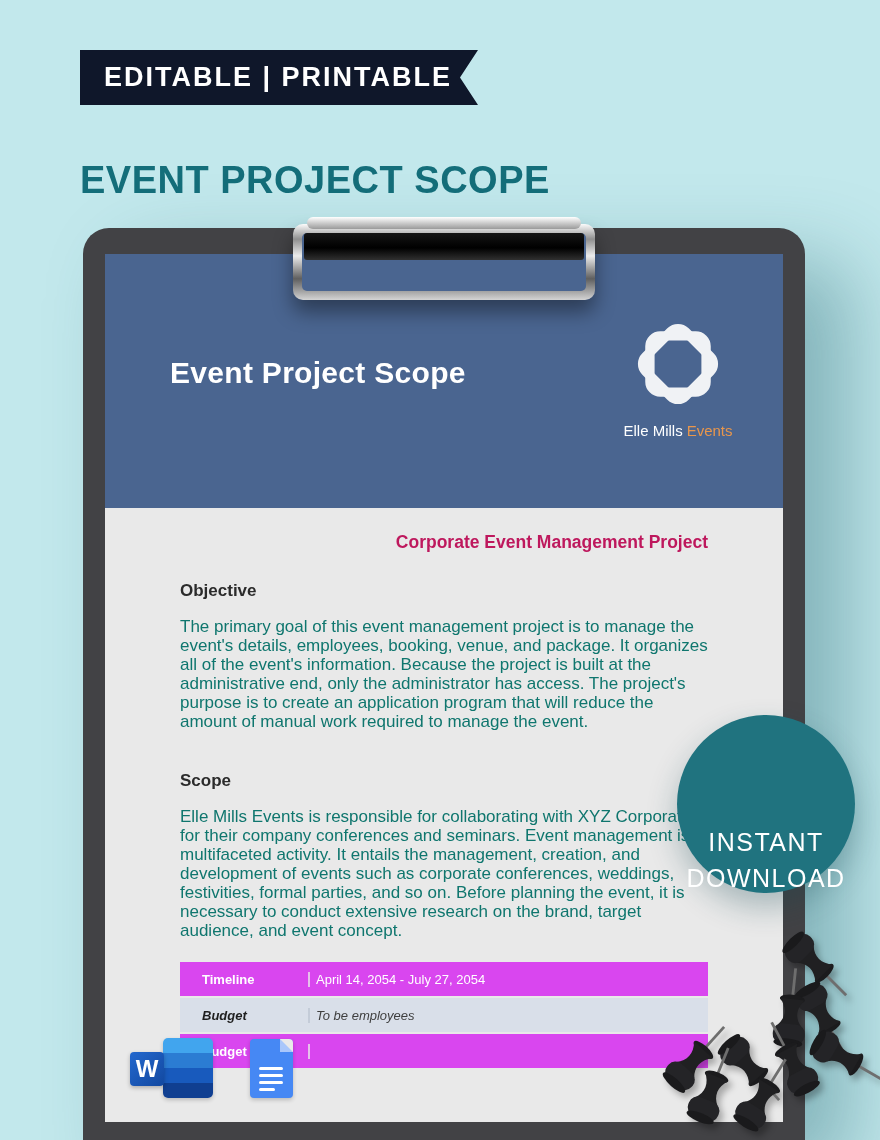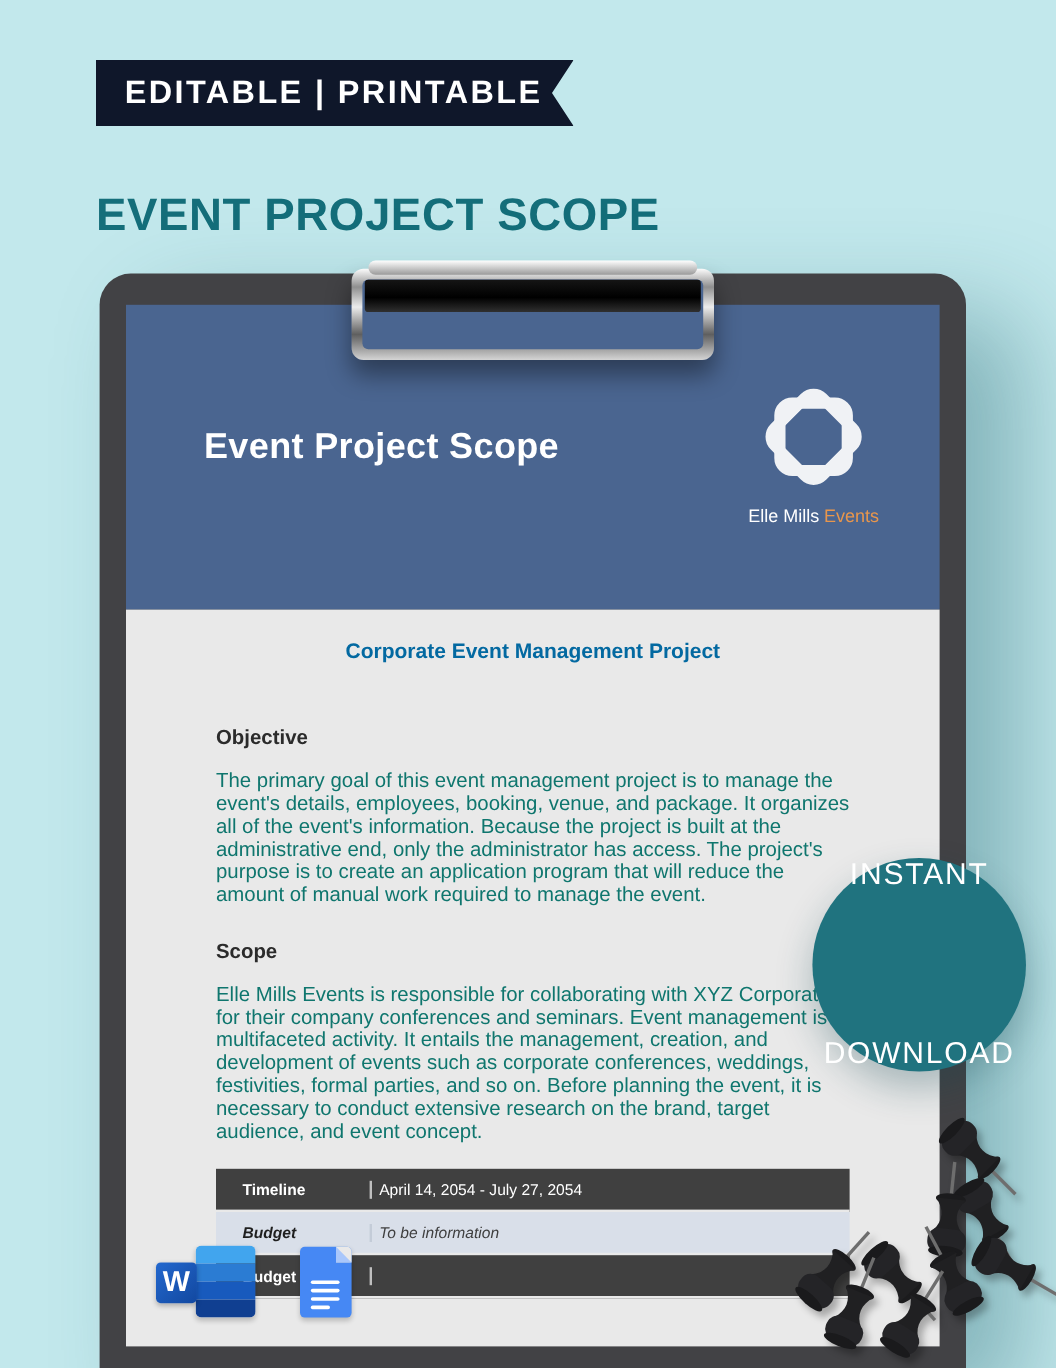--- a/index.html
+++ b/index.html
@@ -56,45 +56,45 @@
     position:absolute;left:2px;right:2px;top:0;height:27px;
     background:linear-gradient(180deg,#151515,#000 55%,#303030);
     border-radius:3px;
   }
   
   .paper{
     position:absolute;left:22px;right:22px;top:280px;bottom:18px;
     background:#e9e9e9;padding:24px 75px 0;box-sizing:border-box;color:#3b3b3b;
   }
   .doc-title{
-    text-align:center;font-size:17.5px;font-weight:700;color:#0369a1;
-    margin-bottom:52px;
+    text-align:right;font-size:17.5px;font-weight:700;color:#be185d;
+    margin-bottom:28px;
   }
   .section h3{
     margin:0 0 16px;font-size:17px;font-weight:700;color:#2b2b2b;
   }
   .section p{
     margin:0;font-size:17px;line-height:19px;color:#0f766e;
   }
-  .section.objective{margin-bottom:28px;}
+  .section.objective{margin-bottom:40px;}
   .section.scope{margin-bottom:22px;}
   
   .info-table{width:100%;}
   .t-row{display:flex;align-items:center;height:34px;border-bottom:2px solid #e9e9e9;font-size:13px;}
   .t-row .t-label{flex:0 0 130px;padding-left:22px;box-sizing:border-box;font-weight:700;}
   .t-row .t-value{flex:1;padding-left:6px;}
-  .t-row.dark{background:#404040;color:#fff;}
+  .t-row.dark{background:#d946ef;color:#fff;}
   .t-row.dark .t-label{border-right:2px solid rgba(233,233,233,.75);}
   .t-row.light{background:#d9dfe9;color:#3f3f3f;font-style:italic;}
   .t-row.light .t-label{color:#1f1f1f;border-right:2px solid #c4ccd8;}
   
   .badge{
     position:absolute;left:677px;top:715px;width:178px;height:178px;border-radius:50%;
     background:#20737f;color:#fff;z-index:6;
-    display:flex;flex-direction:column;align-items:center;justify-content:space-between;gap:7px;
+    display:flex;flex-direction:column;align-items:center;justify-content:flex-end;gap:7px;
     font-size:25px;letter-spacing:1.5px;font-weight:500;
     box-shadow:0 14px 30px rgba(20,70,80,.3);
   }
   
   .word-icon{position:absolute;left:130px;top:1038px;width:84px;height:62px;z-index:7;}
   .word-page{position:absolute;left:33px;top:0;width:50px;height:60px;border-radius:5px;overflow:hidden;
     box-shadow:0 2px 4px rgba(0,0,0,.2);}
   .word-page .s1{height:15px;background:#41a5ee;}
   .word-page .s2{height:15px;background:#2b7cd3;}
   .word-page .s3{height:15px;background:#185abd;}
@@ -163,21 +163,21 @@
       <p>Elle Mills Events is responsible for collaborating with XYZ Corporation for their company conferences and seminars. Event management is a multifaceted activity. It entails the management, creation, and development of events such as corporate conferences, weddings, festivities, formal parties, and so on. Before planning the event, it is necessary to conduct extensive research on the brand, target audience, and event concept.</p>
     </div>
 
     <div class="info-table">
       <div class="t-row dark">
         <div class="t-label">Timeline</div>
         <div class="t-value">April 14, 2054 - July 27, 2054</div>
       </div>
       <div class="t-row light">
         <div class="t-label">Budget</div>
-        <div class="t-value">To be information</div>
+        <div class="t-value">To be employees</div>
       </div>
       <div class="t-row dark">
         <div class="t-label">Budget</div>
       </div>
     </div>
   </div>
 </div>
 
 <div class="badge">
   <span>INSTANT</span>

